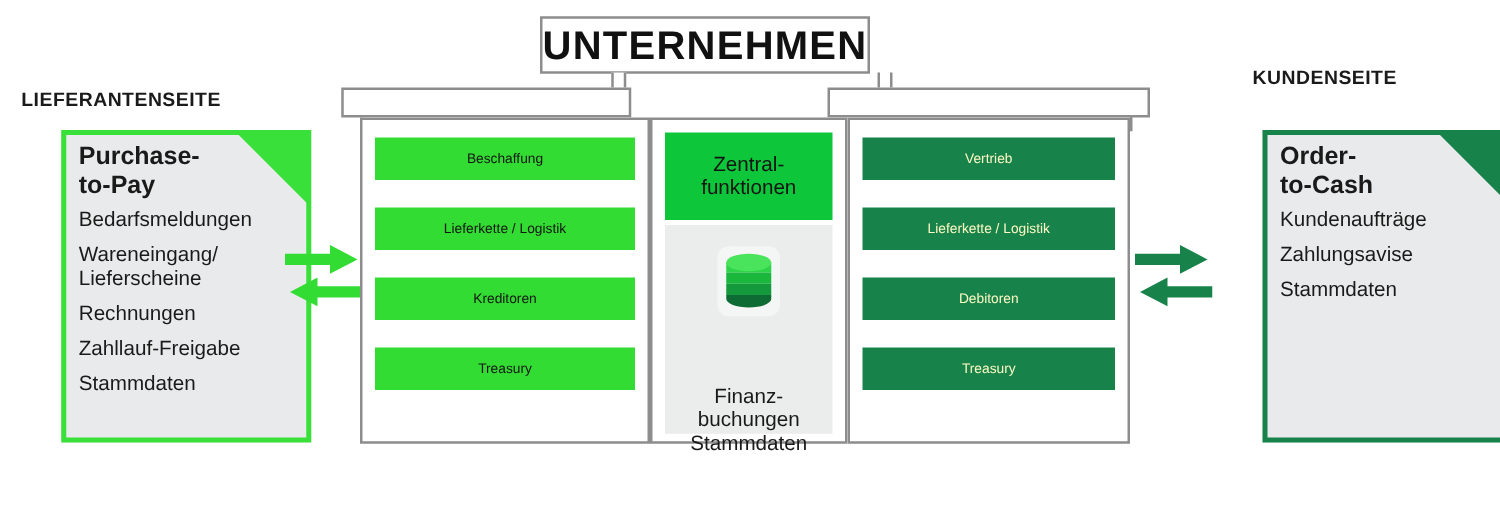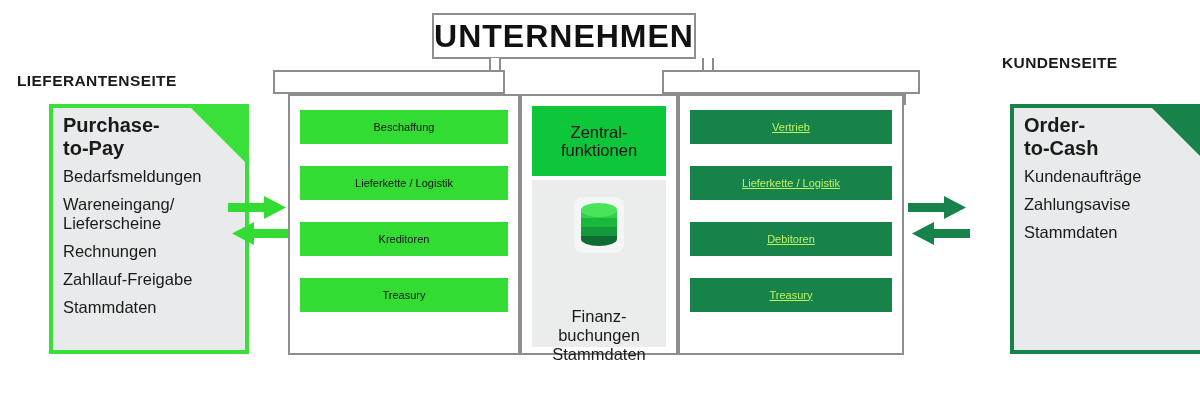--- a/index.html
+++ b/index.html
@@ -148,21 +148,21 @@
   .chip{
     position:absolute;
     left:10px;right:10px;
     height:34px;
     display:flex;align-items:center;justify-content:center;
     font-size:11px;
     line-height:1;
     box-sizing:border-box;
   }
   .chip.bright{background:#33dc33;color:#141414;}
-  .chip.dark  {background:#17824a;color:#bef264;text-decoration:underline;}
+  .chip.dark  {background:#17824a;color:#fef9c3;}
 
   
   #zentral{
     position:absolute;
     left:10px;right:10px;top:10px;
     height:70px;
     background:#0ec63a;
     display:flex;align-items:center;justify-content:center;
     text-align:center;
     font-size:16.5px;

